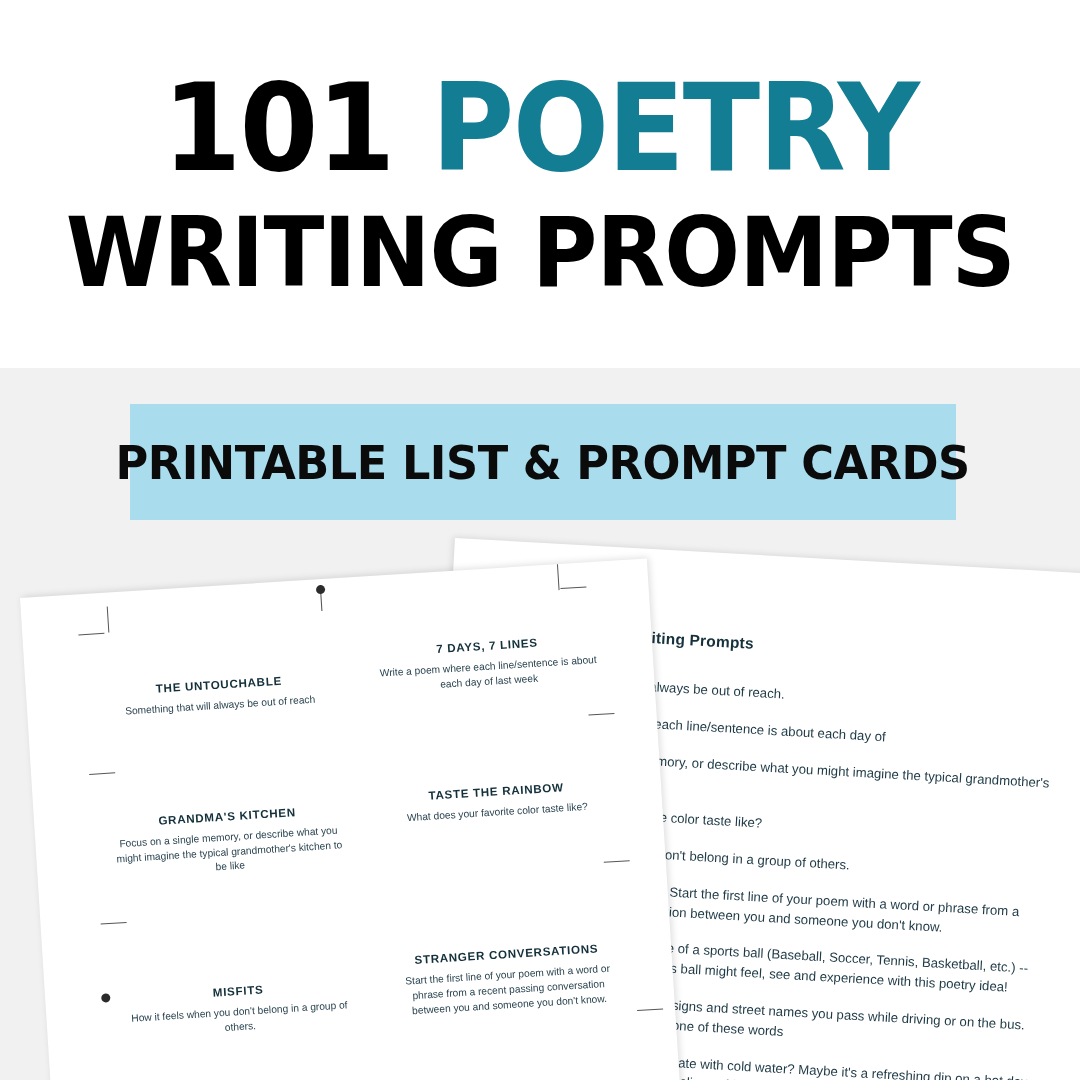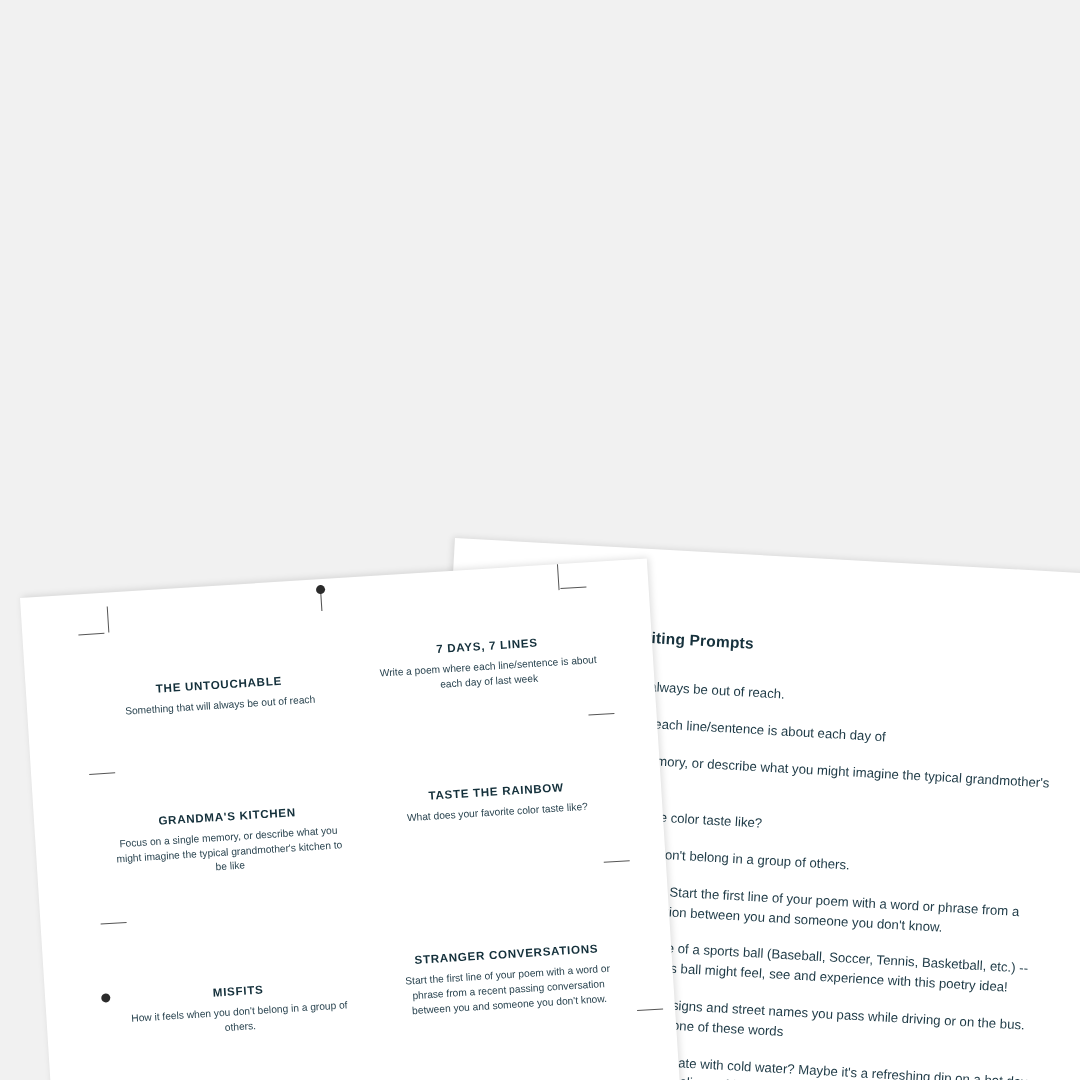--- a/index.html
+++ b/index.html
@@ -163,21 +163,30 @@
     font-size: 10.2px;
     line-height: 1.45;
     color: #2a4450;
   }
 </style>
 </head>
 <body>
 
 <div id="page">
 
-
+  <div class="header">
+    <div class="title-line1">
+      <span>101 </span><span class="accent">POETRY</span>
+    </div>
+    <div class="title-line2">WRITING PROMPTS</div>
+  </div>
+
+  <div class="subtitle-banner">
+    <div class="subtitle-text">PRINTABLE LIST &amp; PROMPT CARDS</div>
+  </div>
 
   <div class="docs-area">
 
     <div class="sheet-back">
       <div class="doc-heading">101 Poetry Writing Prompts</div>
 
       <div class="list-item">
         <div class="list-num">1.</div>
         <div class="list-text">Something that will always be out of reach.</div>
       </div>

